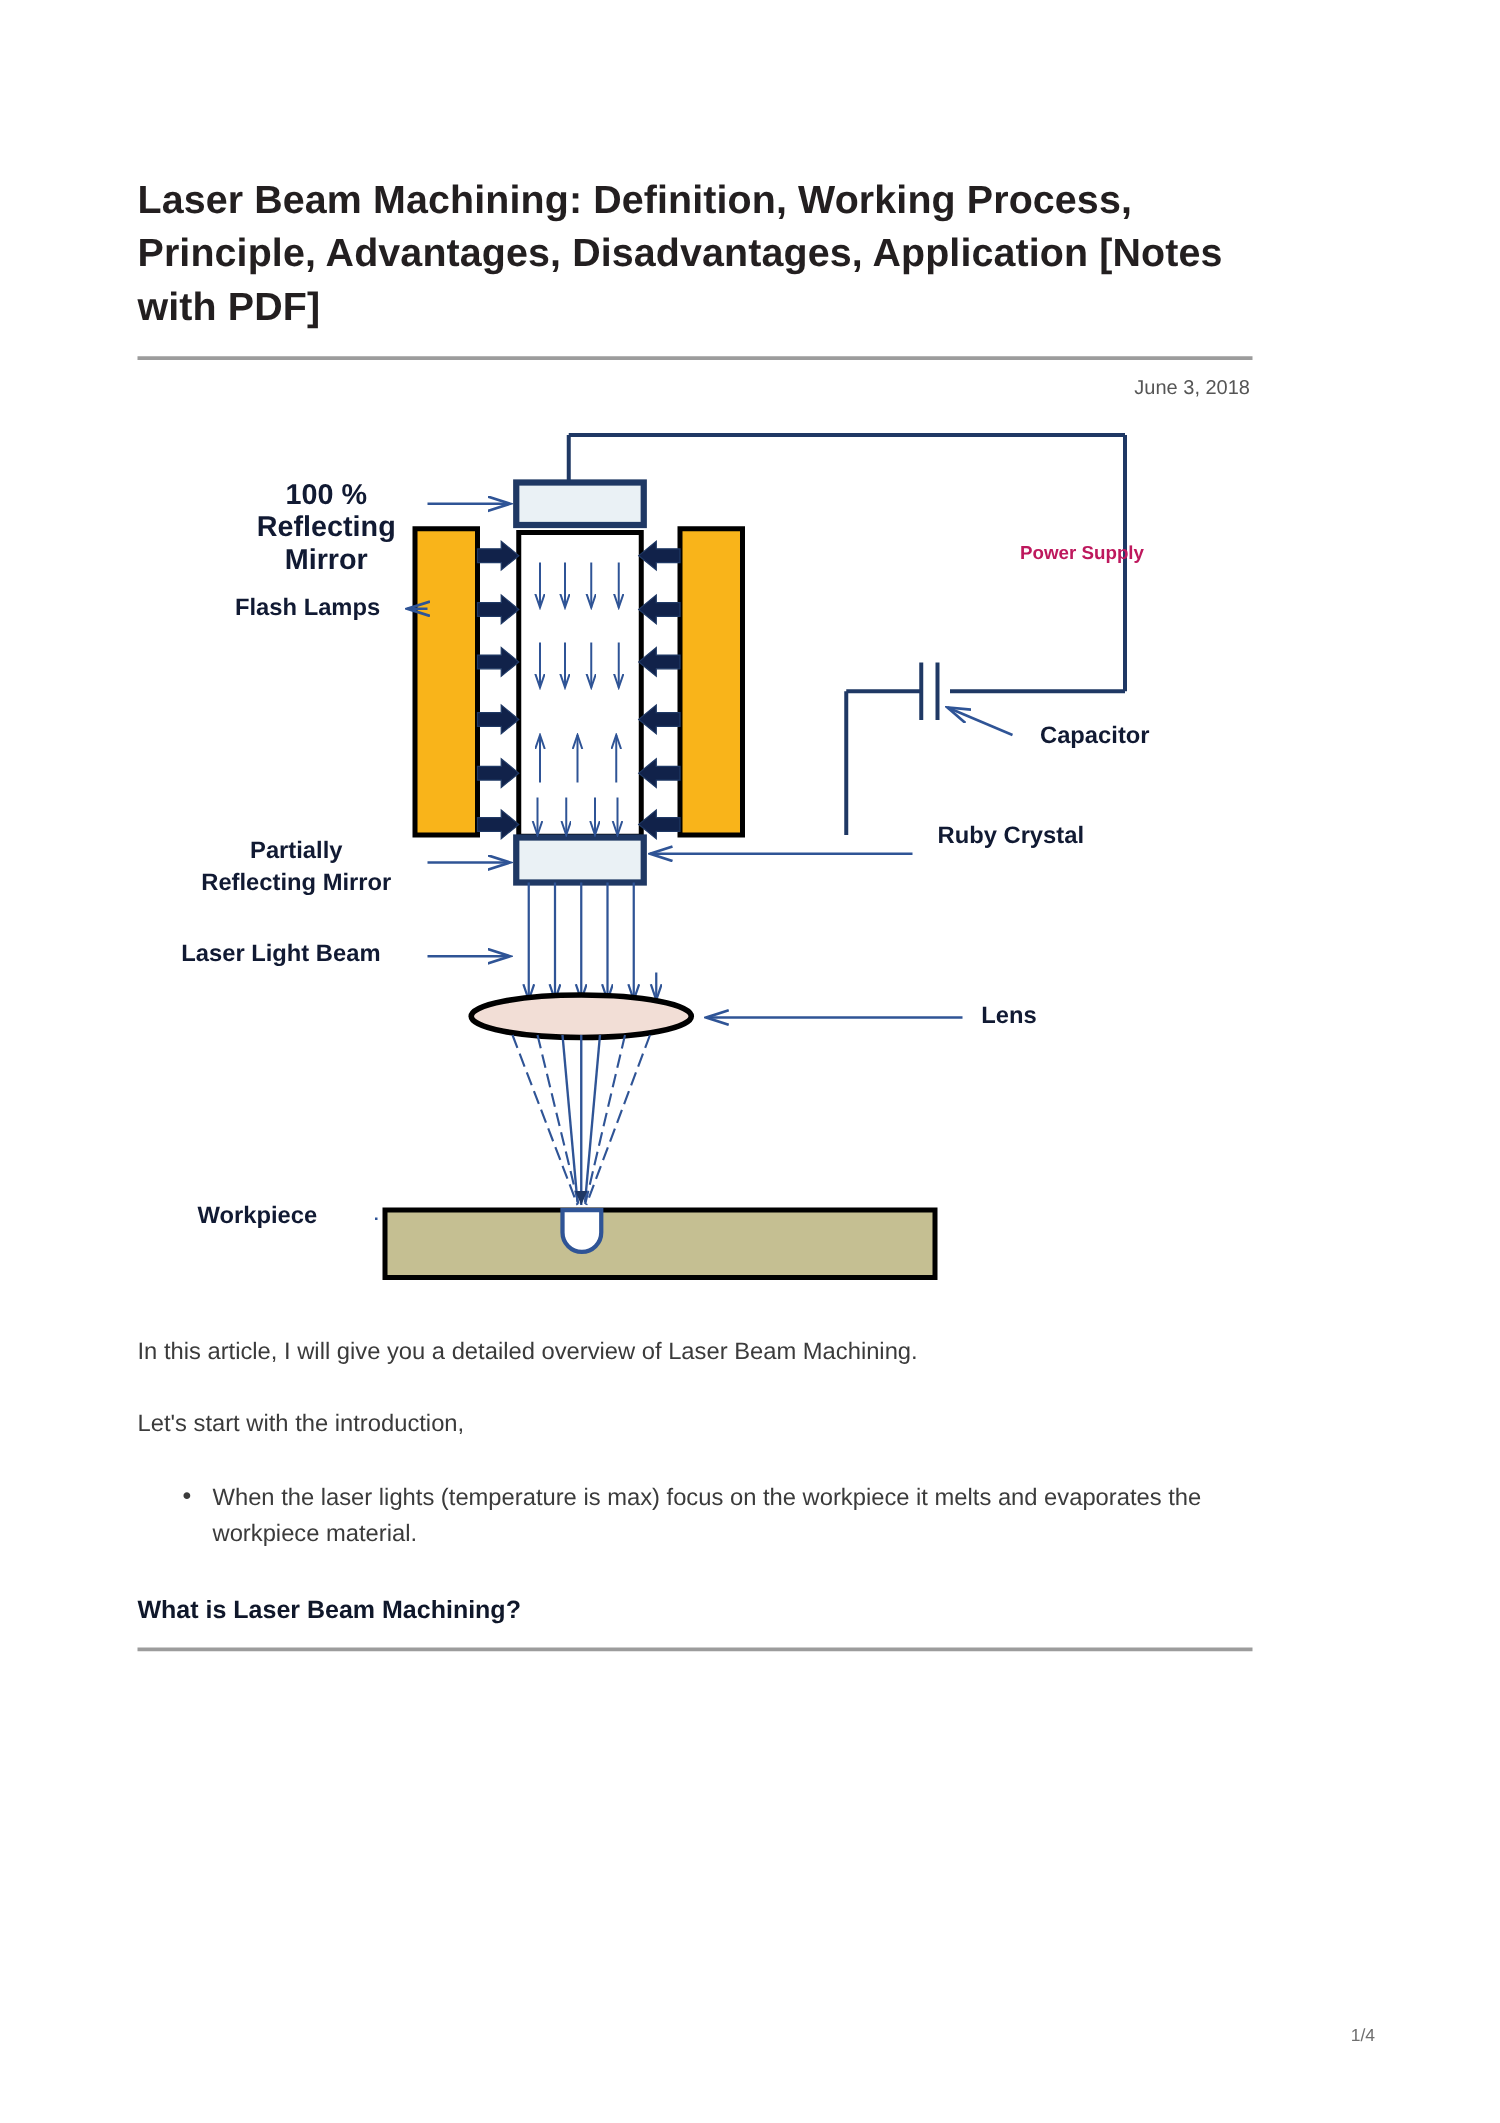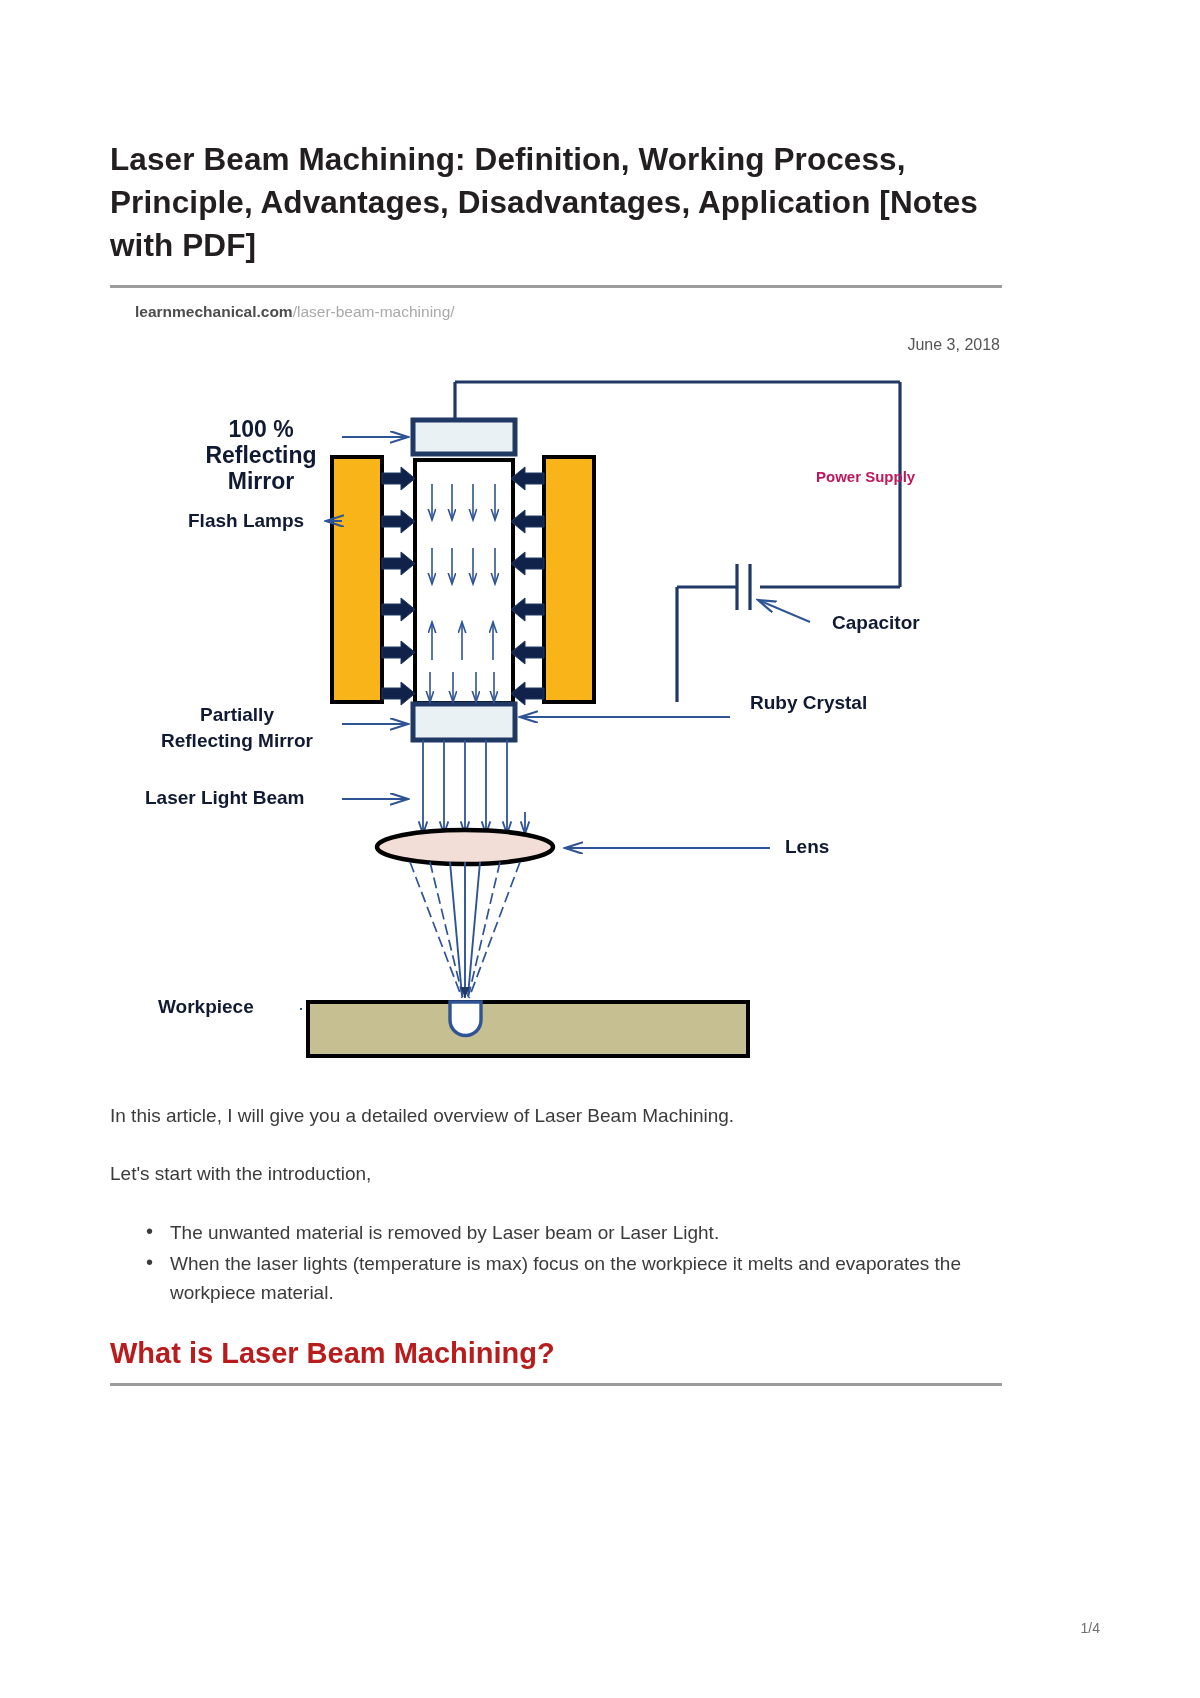--- a/index.html
+++ b/index.html
@@ -108,23 +108,23 @@
     content: "\2022";
     position: absolute;
     left: -22px;
     top: -1px;
     font-size: 20px;
     color: #3b3b3b;
   }
   .b { font-weight: bold; color: #1f1f1f; }
 
   .section-head {
-    font-size: 29px;
+    font-size: 20px;
     font-weight: bold;
-    color: #b91c1c;
+    color: #0f172a;
     margin: 16px 0 0 0;
     line-height: 32px;
   }
   .section-rule {
     margin-top: 14px;
     height: 3px;
     background: #9c9c9c;
     width: 892px;
   }
 
@@ -139,23 +139,20 @@
 </head>
 <body>
 
 <div class="page">
   <div class="content">
 
     <h1 class="doc-title">Laser Beam Machining: Definition, Working Process, Principle, Advantages, Disadvantages, Application [Notes with PDF]</h1>
 
     <div class="title-rule"></div>
 
-    <div class="source-line">
-      <span class="source-domain">learnmechanical.com</span><span class="source-path">/laser-beam-machining/</span>
-    </div>
 
     <div class="date-line">June 3, 2018</div>
 
     <div class="figure">
       <svg width="892" height="720" viewBox="0 0 892 720" xmlns="http://www.w3.org/2000/svg">
         <defs>
           <marker id="arrThin" markerWidth="10" markerHeight="10" refX="9" refY="3.2" orient="auto">
             <path d="M0,0.3 L9,3.2 L0,6.1" fill="none" stroke="#2f5496" stroke-width="1.1"></path>
           </marker>
           <marker id="arrThinL" markerWidth="10" markerHeight="10" refX="9" refY="3.2" orient="auto">
@@ -302,21 +299,20 @@
       <div style="position:absolute;left:675px;top:464px;font-size:19px;font-weight:bold;color:#111a33;">Lens</div>
     </div>
 
     <div class="body-block">
 
       <p class="para">In this article, I will give you a detailed overview of Laser Beam Machining.</p>
 
       <p class="para">Let's start with the introduction,</p>
 
       <ul class="bullets">
-        <li><span>The unwanted material is removed by Laser beam or Laser Light.</span></li>
         <li><span>When the laser lights (temperature is max) focus on the workpiece it melts and evaporates the workpiece material.</span></li>
       </ul>
 
 
       <h2 class="section-head">What is Laser Beam Machining?</h2>
       <div class="section-rule"></div>
     </div>
 
   </div>
 

